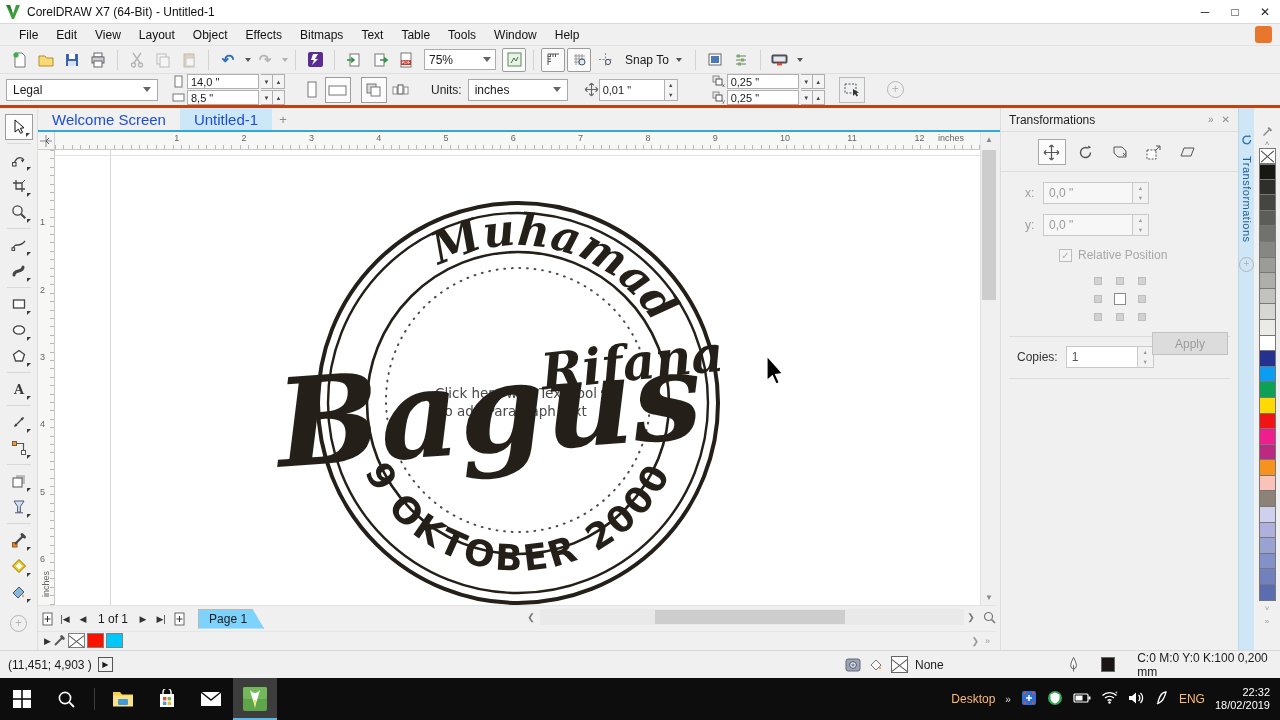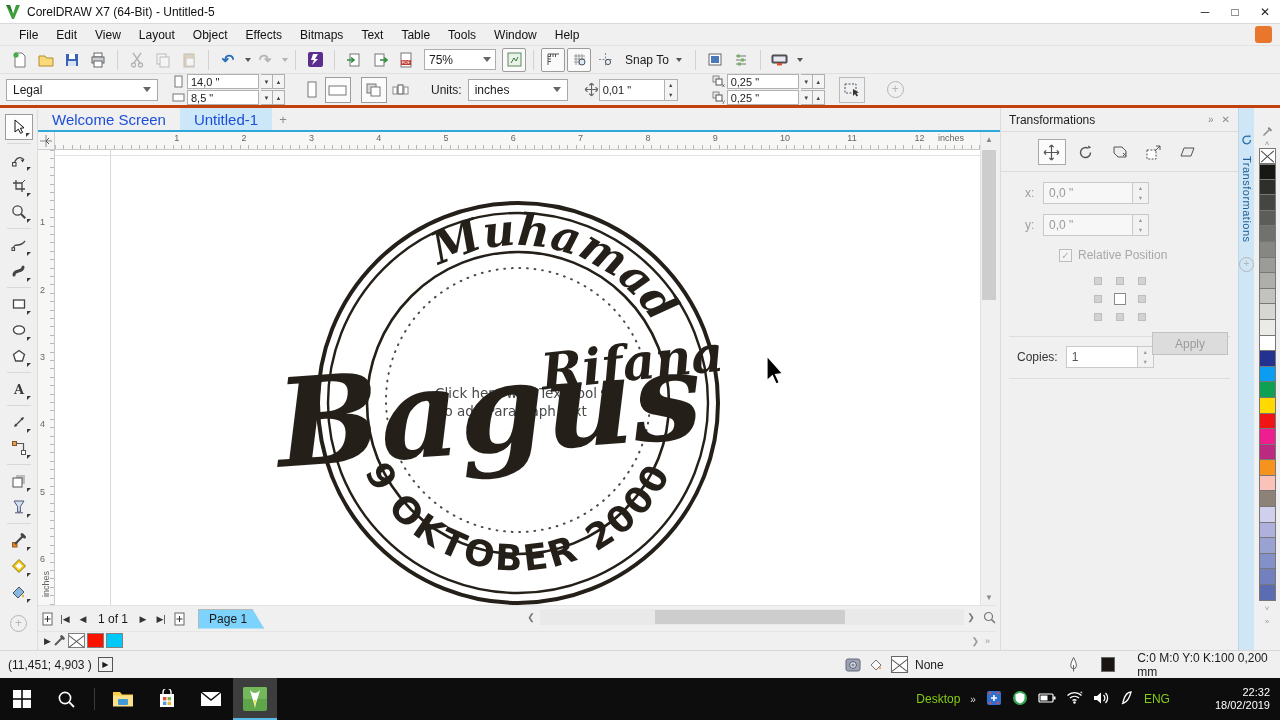--- a/index.html
+++ b/index.html
@@ -144,43 +144,43 @@
   .pal-none::before,.pal-none::after { content:""; position:absolute; left:-1px; right:-1px; top:50%; height:1px; background:#444; }
   .pal-none::before { transform:rotate(42deg); } .pal-none::after { transform:rotate(-42deg); }
   .pal-foot { margin-top:3px; color:#999; font-size:8px; display:flex; flex-direction:column; gap:4px; align-items:center; }
 
   
   .taskbar { position:absolute; left:0; top:678px; width:1280px; height:42px; background:#0d0d0d; display:flex; align-items:center; color:#fff; }
   .tb-ic { width:44px; height:42px; display:flex; align-items:center; justify-content:center; }
   .tb-ic.active { background:#3d3d3d; box-shadow:inset 0 -2px 0 #58b8e8; }
   .tb-sep-dark { width:1px; height:22px; background:#3a3a3a; margin:0 6px; }
   .tray { margin-left:auto; display:flex; align-items:center; gap:10px; padding-right:10px; }
-  .tray .txt { font-size:12px; color:#84cc16; }
-  .clock { text-align:right; font-size:11px; line-height:13px;margin-left:35px; }
+  .tray .txt { font-size:12px; color:#fdba74; }
+  .clock { text-align:right; font-size:11px; line-height:13px; }
   .chev { font-size:10px; color:#ddd; }
 
   
   .script-text { font-family:"DejaVu Serif", serif; font-style:italic; font-weight:bold; }
   .caps-text { font-family:"DejaVu Sans", sans-serif; font-weight:bold; }
   .ph-text { font-family:"DejaVu Sans", sans-serif; }
 </style>
 </head>
 <body>
 
 <div id="app">
 
   <div class="titlebar">
     <span class="app-logo">
       <svg width="16" height="16" viewBox="0 0 16 16">
           <rect x="0" y="0" width="16" height="16" fill="#fff"></rect>
           <path d="M1 1 L7 15 L9 15 L15 1 L11 1 L8 10 L5 1 Z" fill="#3d9e3d"></path>
           <path d="M1 1 L5 1 L8 10 Z" fill="#2c7a2c"></path>
         </svg>
     </span>
-    <span class="title-text">CorelDRAW X7 (64-Bit) - Untitled-5</span>
+    <span class="title-text">CorelDRAW X7 (64-Bit) - Untitled-1</span>
     <span class="win-btns">
       <span class="win-btn">─</span>
       <span class="win-btn">□</span>
       <span class="win-btn">✕</span>
     </span>
   </div>
 
   <div class="menubar">
     <span class="menu-item">File</span>
     <span class="menu-item">Edit</span>

